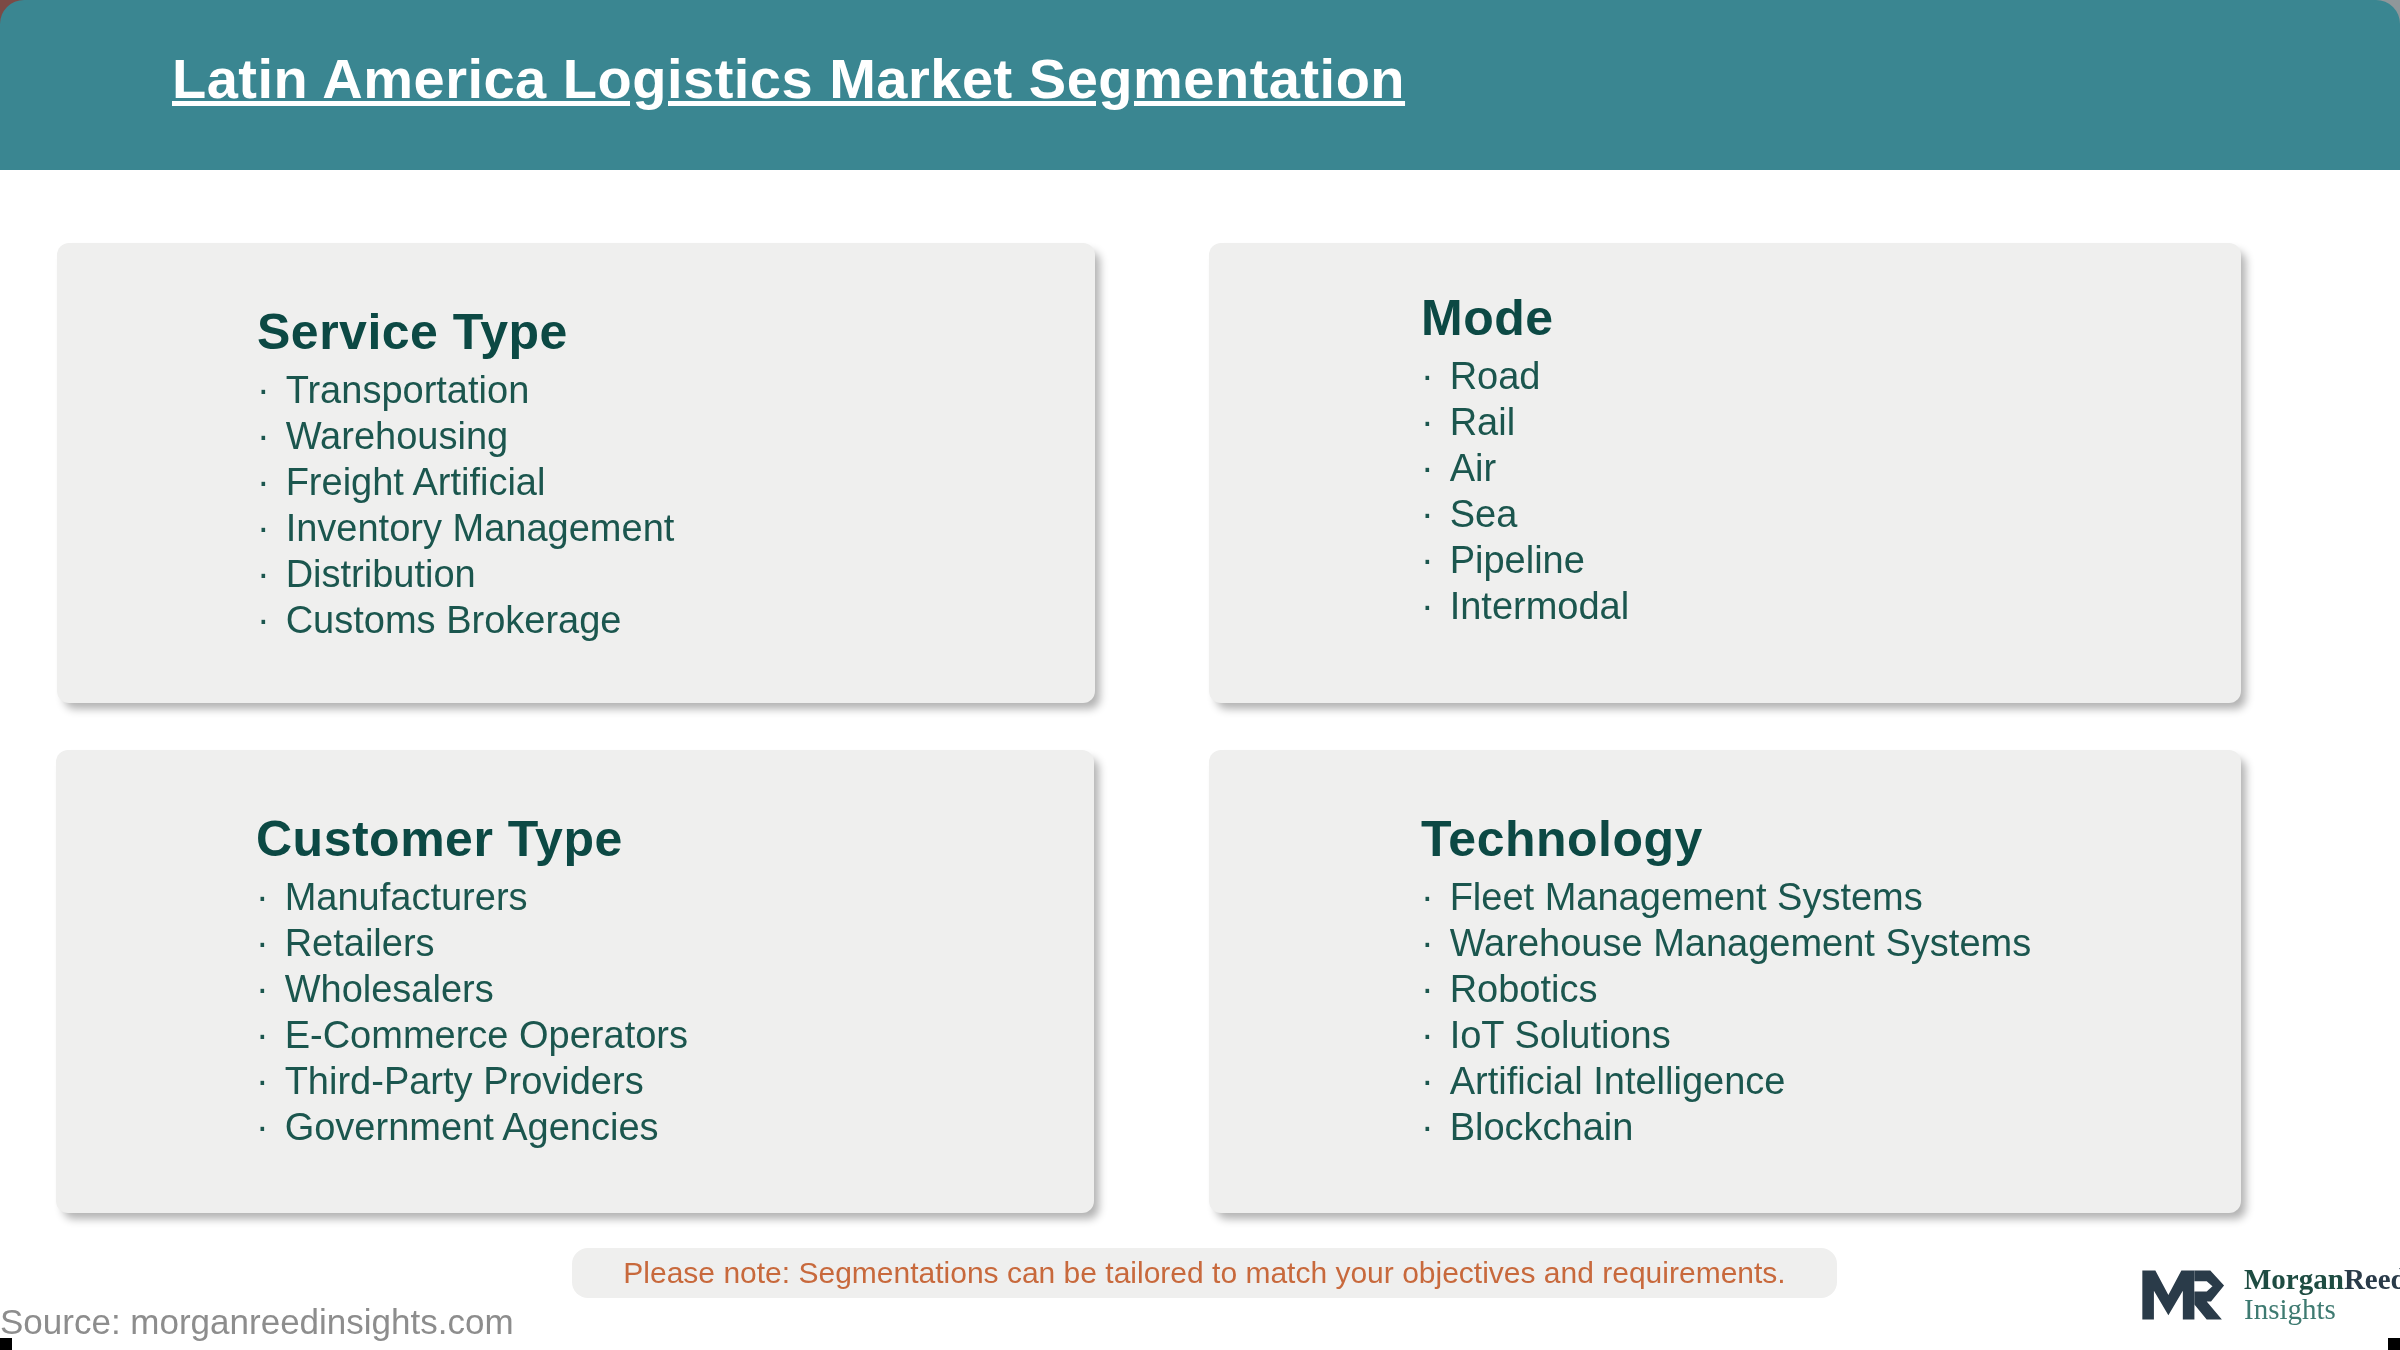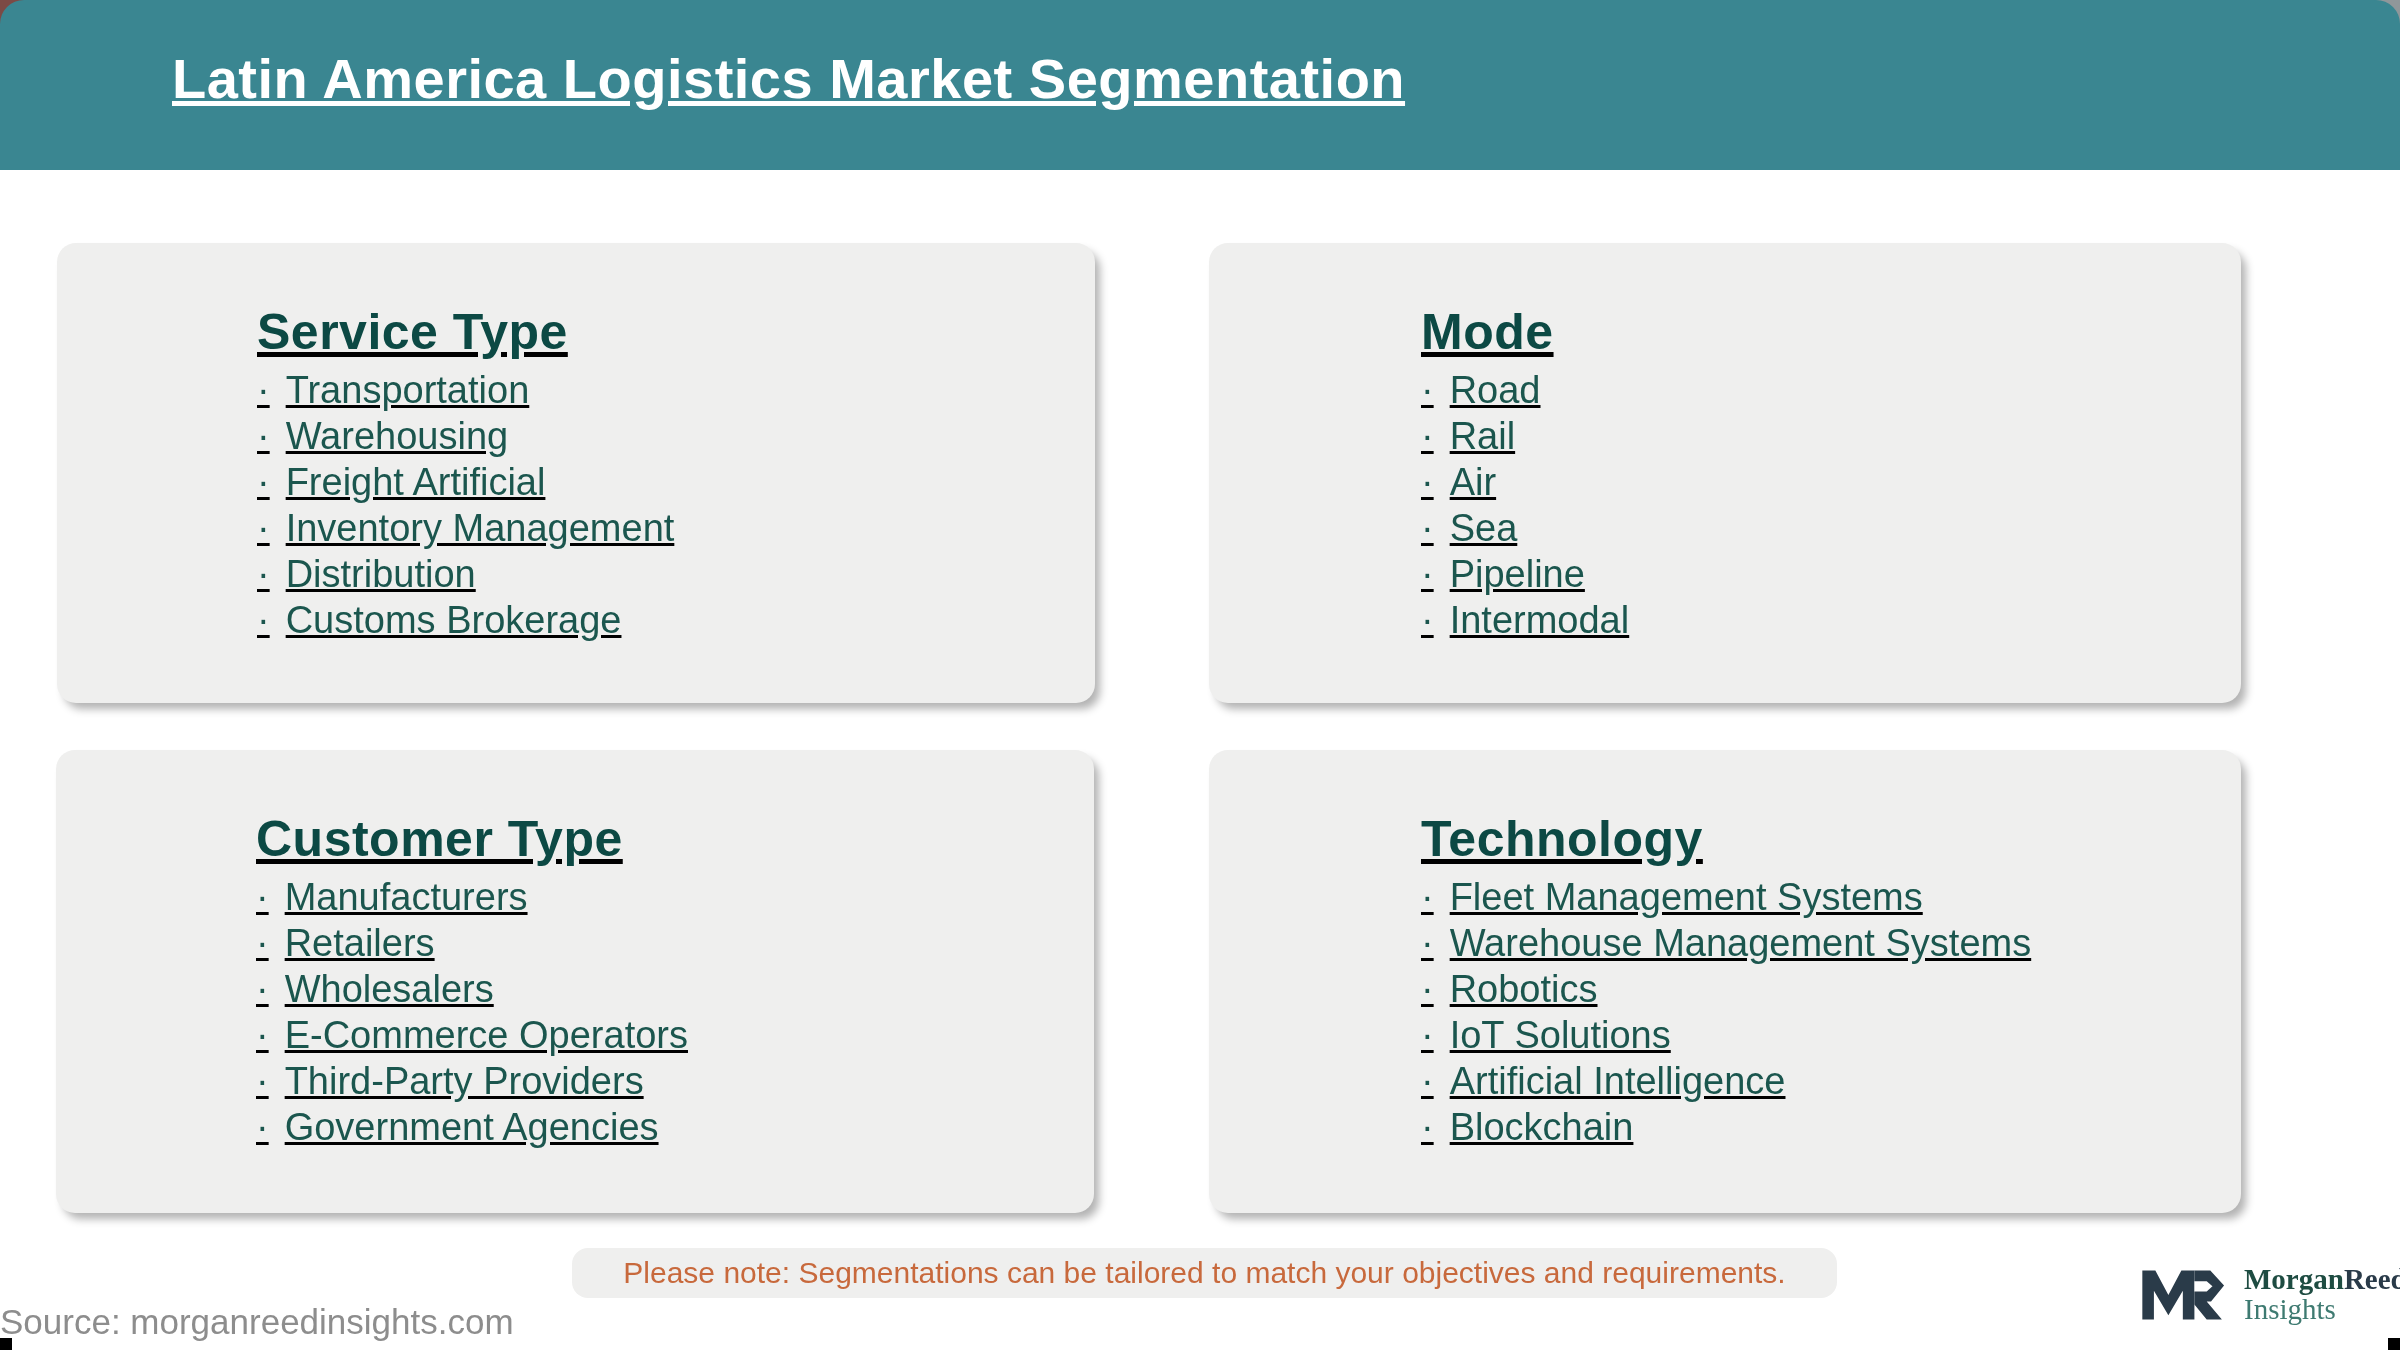--- a/index.html
+++ b/index.html
@@ -31,28 +31,27 @@
   .page-title {
     color: #ffffff; font-size: 56px; font-weight: bold; letter-spacing: 0.5px;
     white-space: nowrap;
     text-decoration: underline;
   }
 
   
   .card {
     position: absolute;
     background: var(--card-bg, #efefee);
-    border-radius: 19px;
+    border-radius: 12px;
     box-shadow: 6px 7px 9px -1px rgba(0,0,0,0.30);
     box-sizing: border-box;
     z-index: 1;
-    text-decoration: underline;
   }
   #card-service-type  { left: 57px;   top: 243px; width: 1038px; height: 460px; padding: 58px 40px 0 200px; }
-  #card-mode          { left: 1209px; top: 243px; width: 1032px; height: 460px; padding: 58px 40px 0 212px; }
+  #card-mode          { left: 1209px; top: 243px; width: 1032px; height: 460px; padding: 44px 40px 0 212px; }
   #card-customer-type { left: 56px;   top: 750px; width: 1038px; height: 463px; padding: 58px 40px 0 200px; }
   #card-technology    { left: 1209px; top: 750px; width: 1032px; height: 463px; padding: 58px 40px 0 212px; }
 
   .card-title {
     margin: 0;
     font-size: 50px; font-weight: bold; line-height: 62px;
     color: var(--heading-text, #0c4944);
     letter-spacing: 0.5px;
   }
   .card-list { list-style: none; margin: 4px 0 0 0; padding: 0; }

